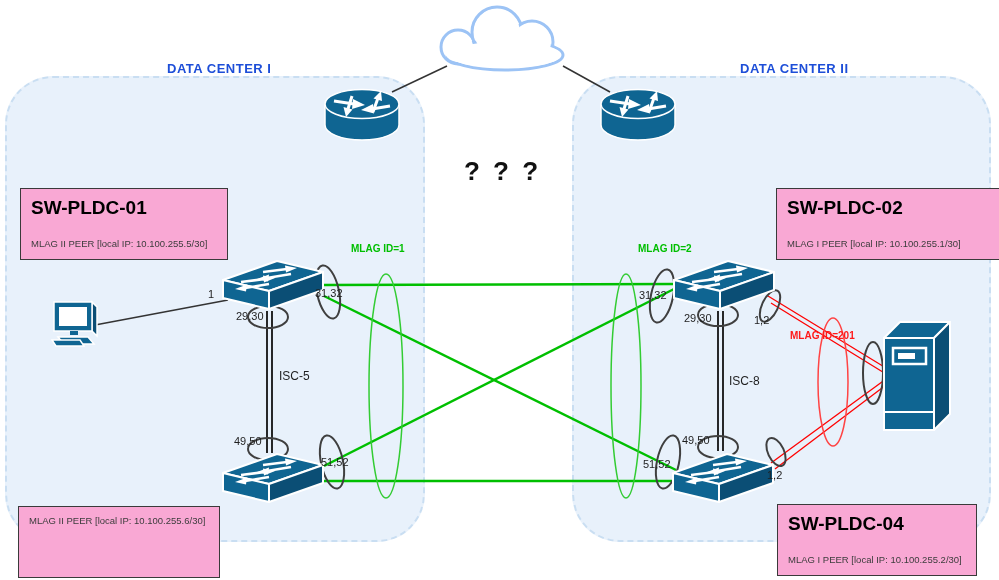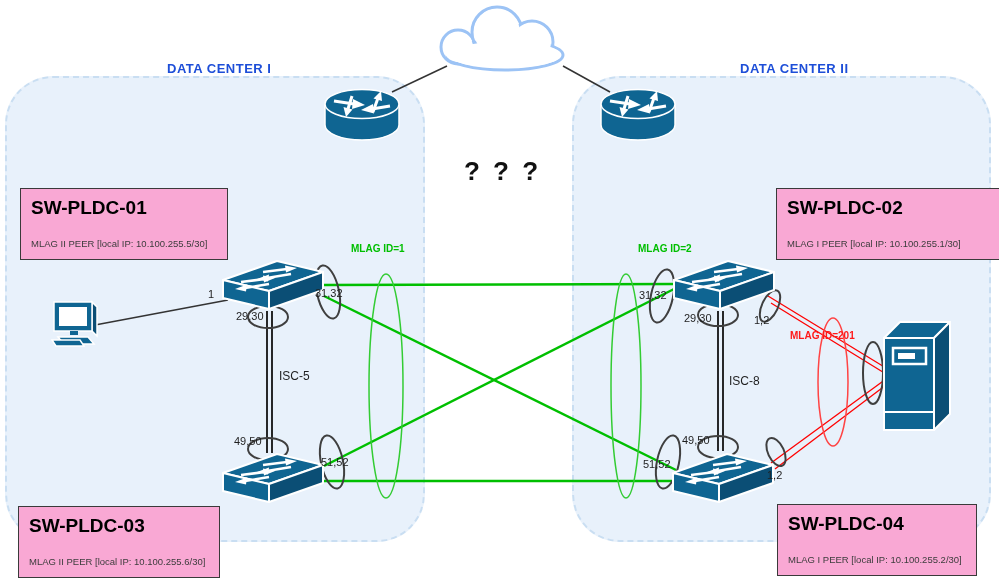--- a/index.html
+++ b/index.html
@@ -175,21 +175,20 @@
 
   <div class="abs infobox" style="left:20px; top:188px; width:208px; height:72px;">
     <div class="title">SW-PLDC-01</div>
     <div class="subtitle">MLAG II PEER [local IP: 10.100.255.5/30]</div>
   </div>
   <div class="abs infobox" style="left:776px; top:188px; width:254px; height:72px;">
     <div class="title">SW-PLDC-02</div>
     <div class="subtitle">MLAG I PEER [local IP: 10.100.255.1/30]</div>
   </div>
   <div class="abs infobox" style="left:18px; top:506px; width:202px; height:72px;">
-    <div class="title">SW-PLDC-03</div>
     <div class="subtitle">MLAG II PEER [local IP: 10.100.255.6/30]</div>
   </div>
   <div class="abs infobox" style="left:777px; top:504px; width:200px; height:72px;">
     <div class="title">SW-PLDC-04</div>
     <div class="subtitle">MLAG I PEER [local IP: 10.100.255.2/30]</div>
   </div>
 
 </div>
 
 </body></html>

